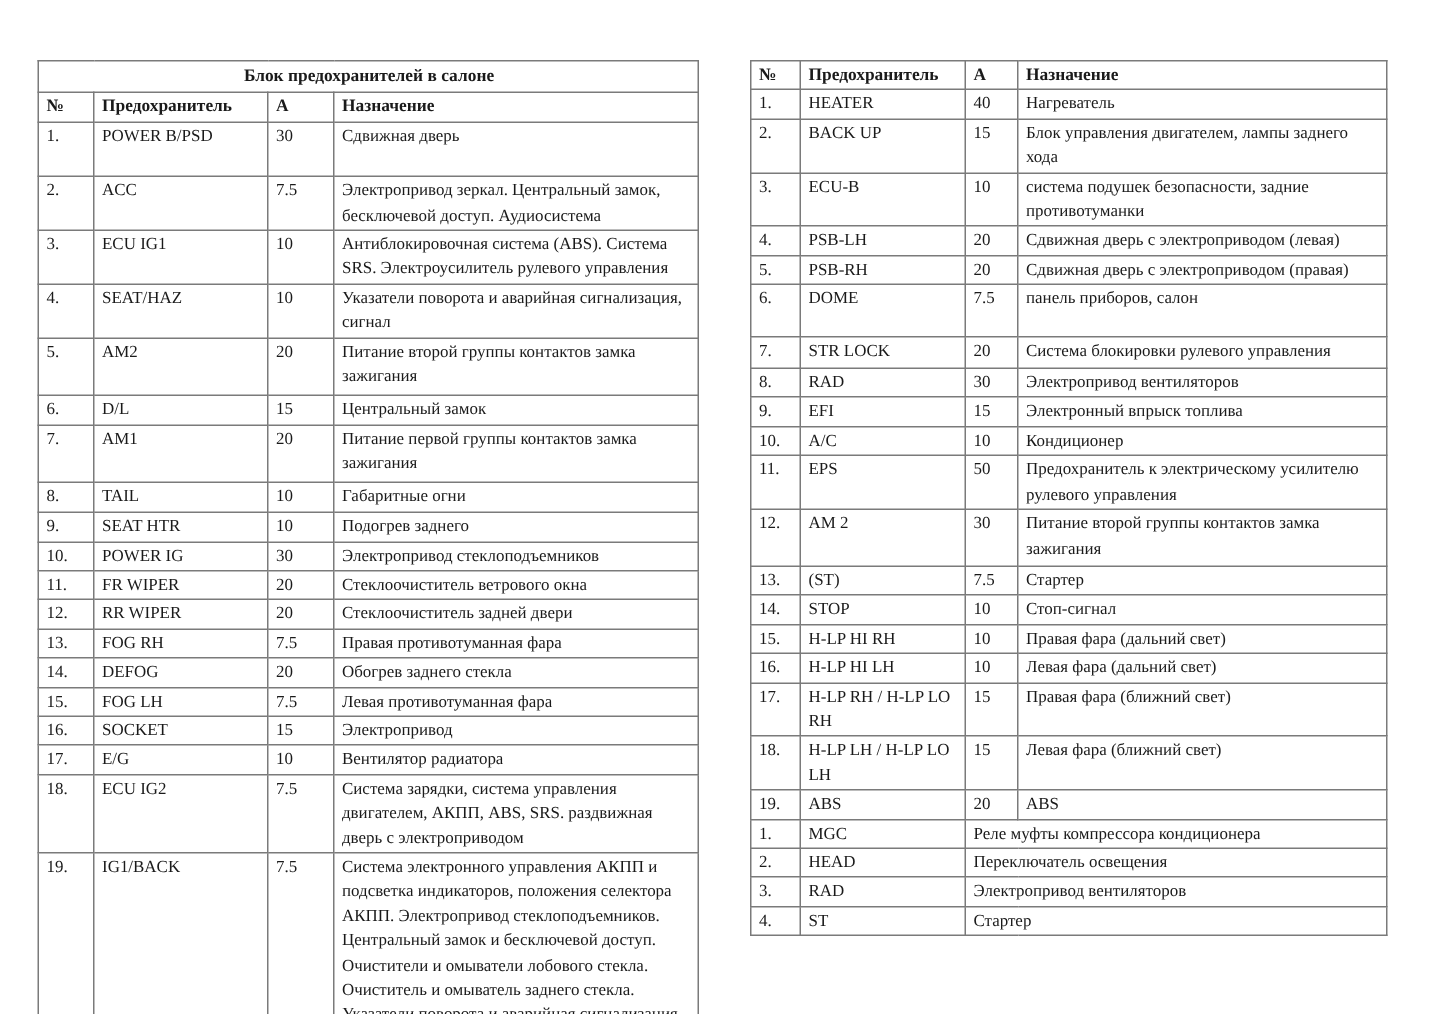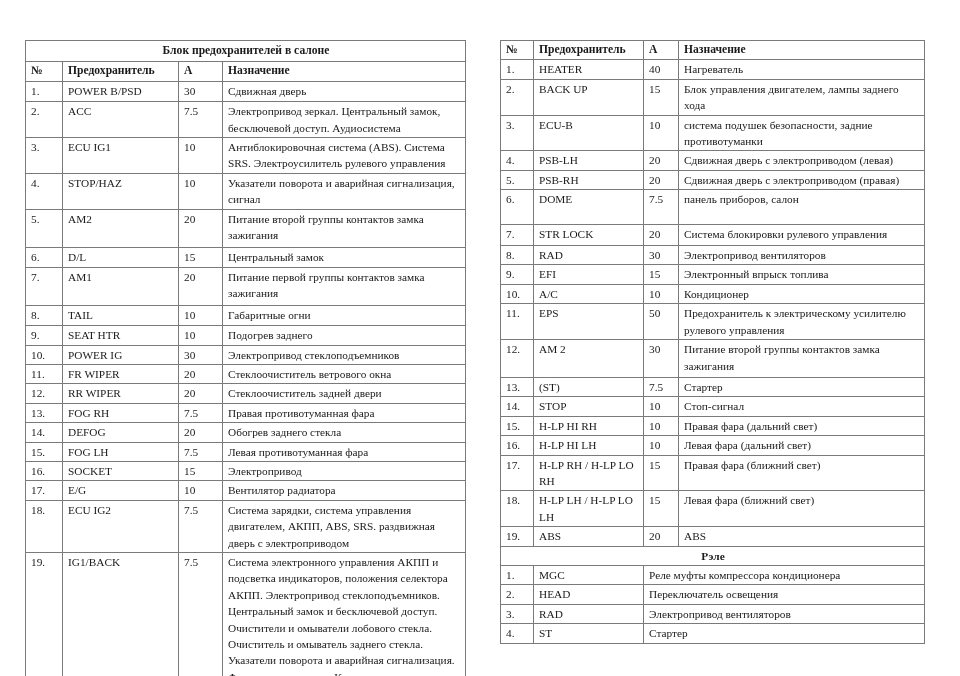--- a/index.html
+++ b/index.html
@@ -79,37 +79,37 @@
         <tr>
           <th class="col-head">№</th>
           <th class="col-head">Предохранитель</th>
           <th class="col-head">A</th>
           <th class="col-head">Назначение</th>
         </tr>
         <tr>
           <td class="c-num" style="padding-bottom: 2px;">1.</td>
           <td class="c-fuse" style="padding-bottom: 2px; margin-top: 28px;">POWER B/PSD</td>
           <td class="c-amp" style="padding-bottom: 2px;">30</td>
-          <td class="c-desc" style="padding-bottom: 2px;">Сдвижная дверь</td>
+          <td class="c-desc" style="padding-bottom: 18px;">Сдвижная дверь</td>
         </tr>
         <tr>
           <td class="c-num">2.</td>
           <td class="c-fuse">ACC</td>
           <td class="c-amp">7.5</td>
           <td class="c-desc">Электропривод зеркал. Центральный замок, бесключевой доступ. Аудиосистема</td>
         </tr>
         <tr>
           <td class="c-num">3.</td>
           <td class="c-fuse">ECU IG1</td>
           <td class="c-amp">10</td>
           <td class="c-desc">Антиблокировочная система (ABS). Система SRS. Электроусилитель рулевого управления</td>
         </tr>
         <tr>
           <td class="c-num">4.</td>
-          <td class="c-fuse">STOP/HAZ</td>
+          <td class="c-fuse">SEAT/HAZ</td>
           <td class="c-amp">10</td>
           <td class="c-desc">Указатели поворота и аварийная сигнализация, сигнал</td>
         </tr>
         <tr>
           <td class="c-num" style="padding-bottom: 4px;">5.</td>
           <td class="c-fuse" style="padding-bottom: 4px;">AM2</td>
           <td class="c-amp" style="padding-bottom: 4px;">20</td>
           <td class="c-desc" style="padding-bottom: 4px;">Питание второй группы контактов замка зажигания</td>
         </tr>
         <tr>
@@ -321,23 +321,20 @@
           <td class="c-amp">15</td>
           <td class="c-desc">Левая фара (ближний свет)</td>
         </tr>
         <tr>
           <td class="c-num">19.</td>
           <td class="c-fuse">ABS</td>
           <td class="c-amp">20</td>
           <td class="c-desc">ABS</td>
         </tr>
         <tr>
-          <td class="relay-title" colspan="4">Рэле</td>
-        </tr>
-        <tr>
           <td class="c-num">1.</td>
           <td class="c-fuse">MGC</td>
           <td colspan="2" class="c-desc">Реле муфты компрессора кондиционера</td>
         </tr>
         <tr>
           <td class="c-num">2.</td>
           <td class="c-fuse">HEAD</td>
           <td colspan="2" class="c-desc">Переключатель освещения</td>
         </tr>
         <tr>

